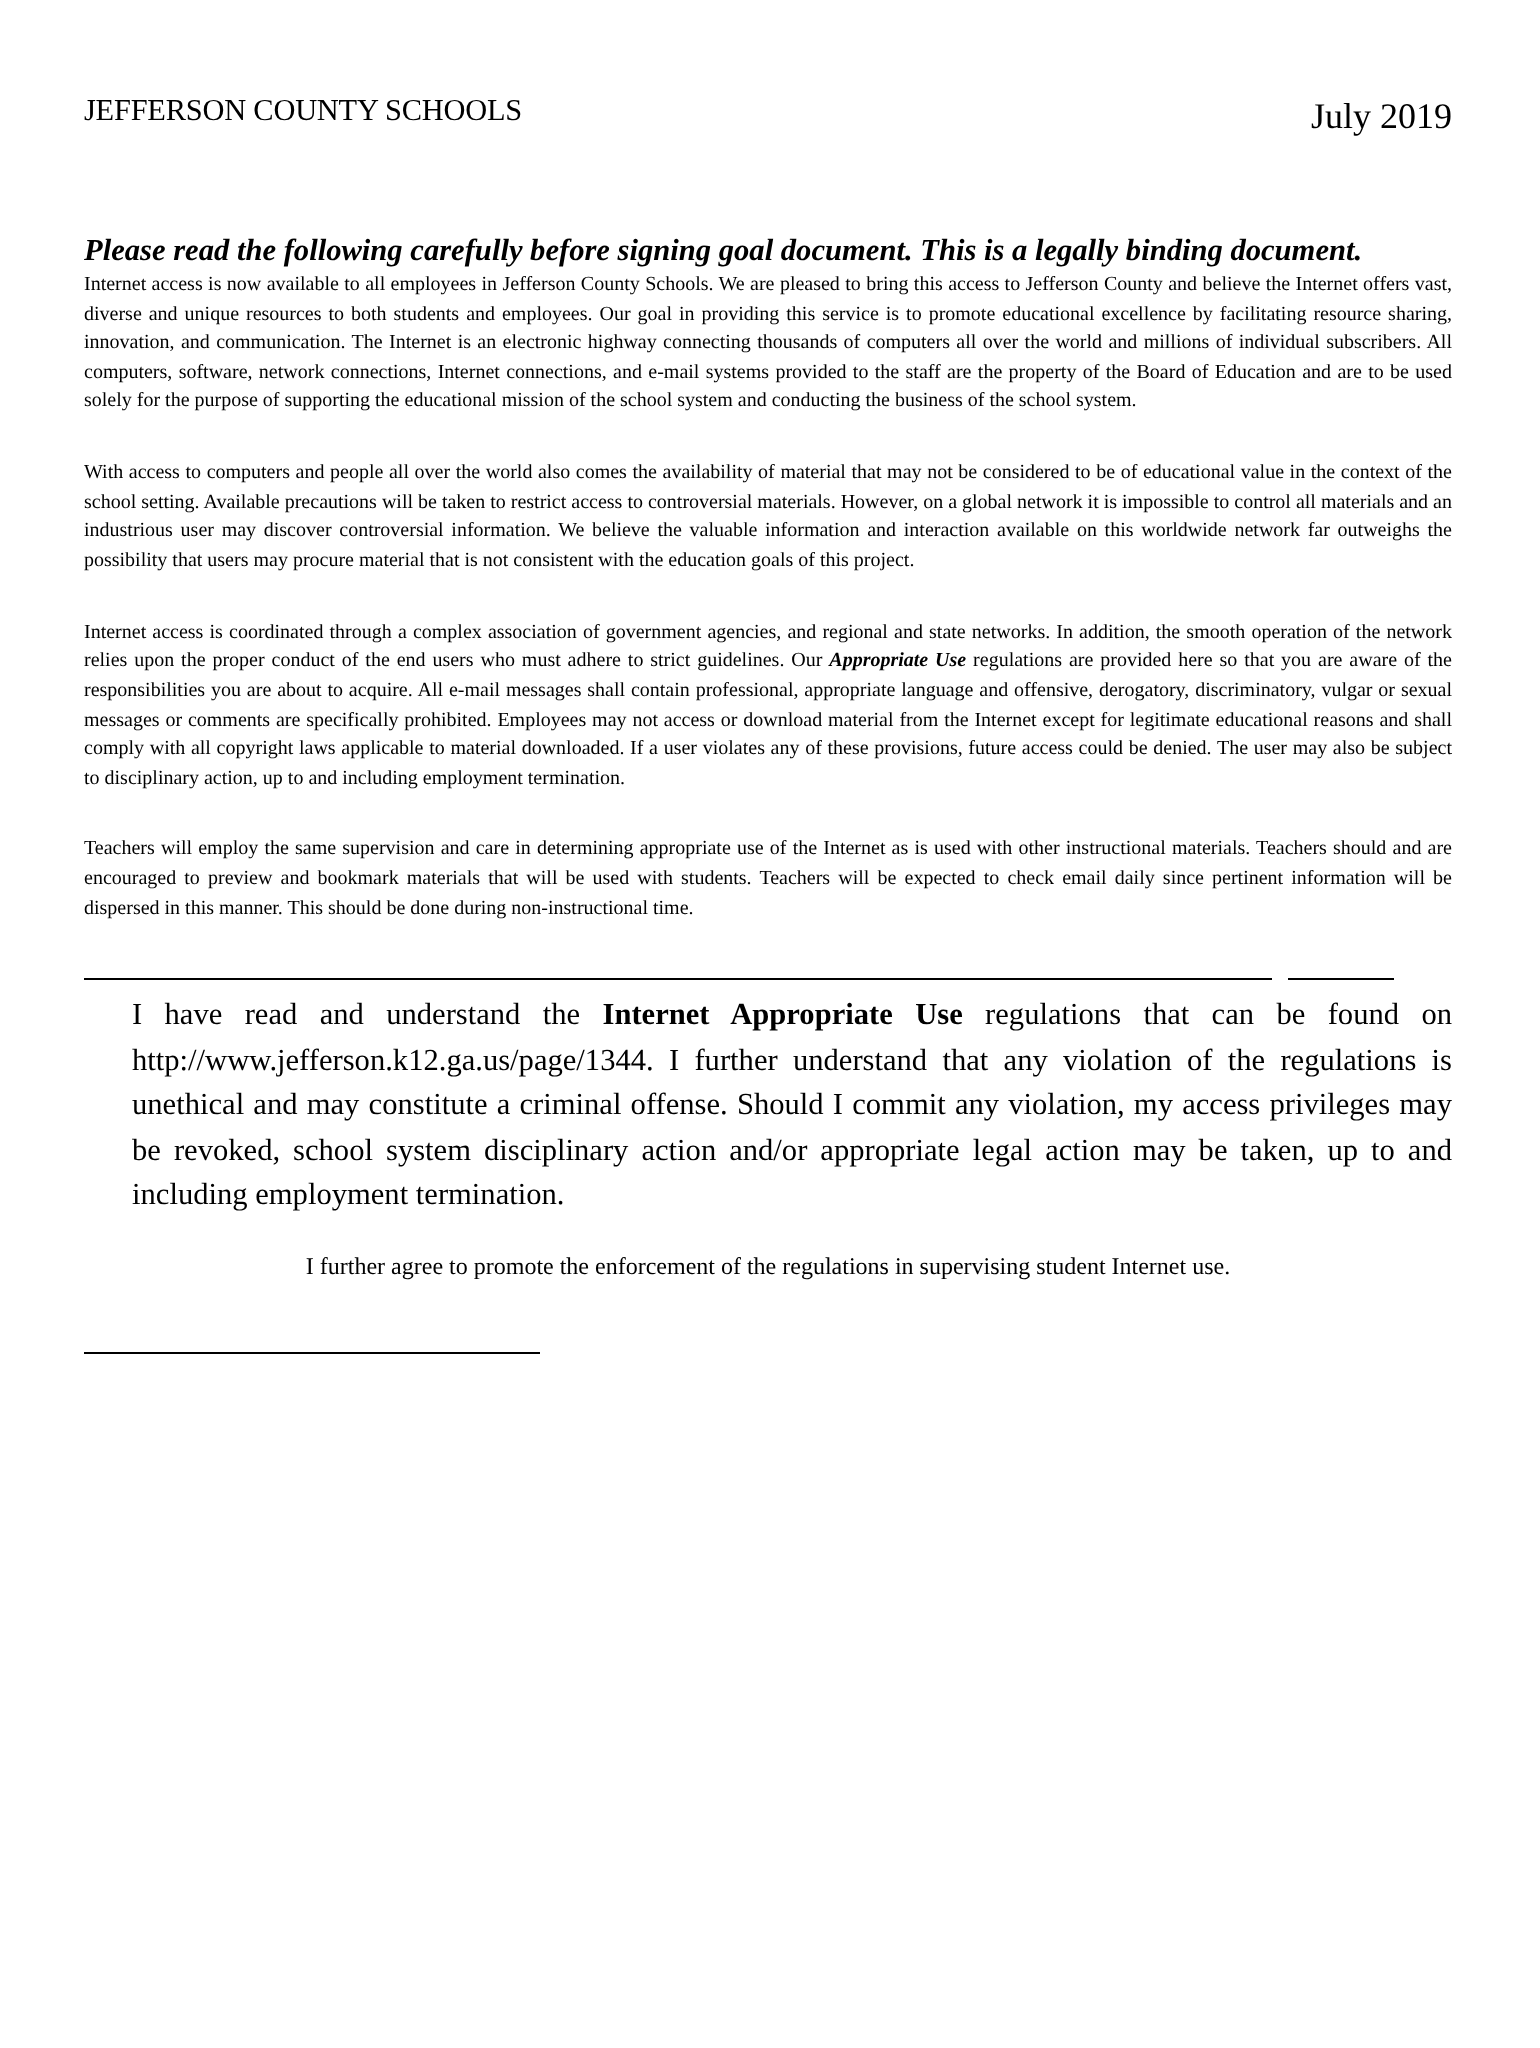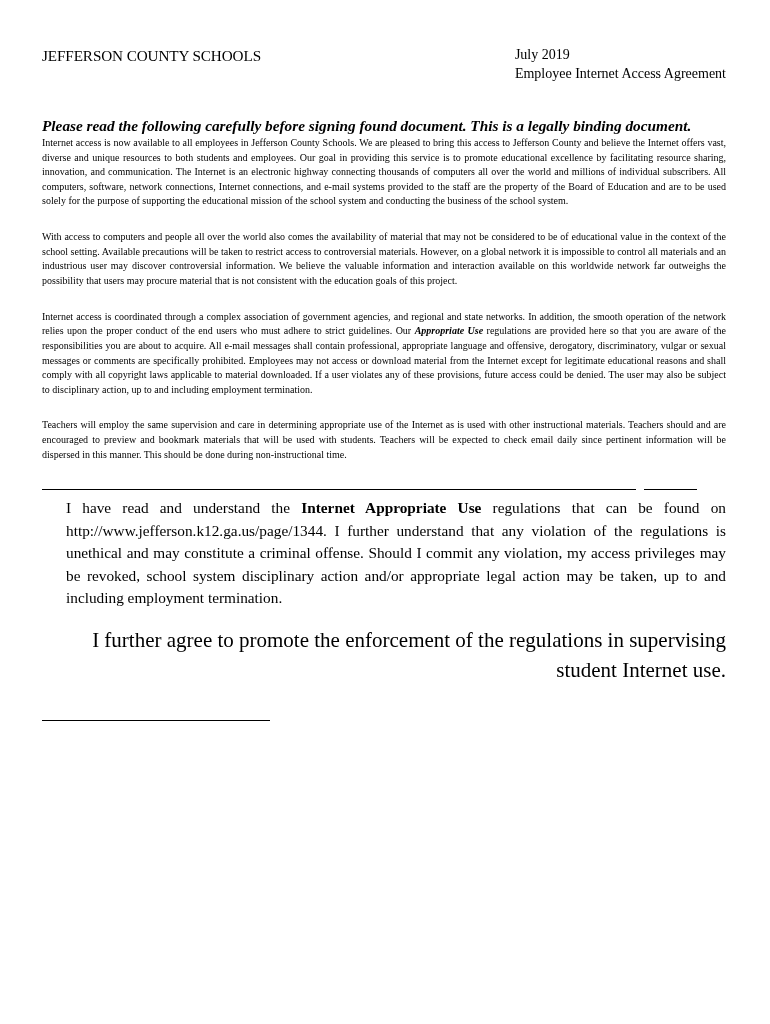--- a/index.html
+++ b/index.html
@@ -41,22 +41,22 @@
     top: 1px;
     font-weight: normal;
     font-size: 15.2px;
     letter-spacing: -0.1px;
     white-space: nowrap;
   }
   .header-right {
     position: absolute;
     right: 0;
     top: 0;
-    text-align: left;
-    font-size: 14px;
+    text-align: center;
+    font-size: 18px;
     line-height: 1.34;
   }
   .header-right .doc-date { display: block; }
   .header-right .doc-title { display: block; }
 
   
   .intro-line {
     margin-top: 26px;
     font-weight: bold;
     font-style: italic;
@@ -101,23 +101,23 @@
     margin-top: 7px;
     font-size: 15.3px;
     line-height: 1.465;
     text-align: justify;
     text-justify: inter-word;
     margin-left: 24px;
   }
   .ack b { font-weight: bold; }
   .ack-extra {
     margin-top: 0;
-    font-size: 21px;
+    font-size: 12px;
     line-height: 1.465;
-    text-align: right;
+    text-align: center;
   }
 
   
   .sig-block {
     margin-top: 34px;
   }
   .sig-rule {
     width: 228px;
     border-bottom: 1px solid #000000;
     height: 0;
@@ -126,25 +126,24 @@
 </head>
 <body>
 
 <div class="page">
   <div class="content">
 
     <div class="header">
       <div class="org-name">JEFFERSON COUNTY SCHOOLS</div>
       <div class="header-right">
         <span class="doc-date">July 2019</span>
-        <span class="doc-title">Employee Internet Access Agreement</span>
       </div>
     </div>
 
-    <div class="intro-line">Please read the following carefully before signing found document.  This is a legally binding document.</div>
+    <div class="intro-line">Please read the following carefully before signing goal document.  This is a legally binding document.</div>
 
     <p class="para">Internet access is now available to all employees in Jefferson County Schools.  We are pleased to bring this access to Jefferson County and believe the Internet offers vast, diverse and unique resources to both students and employees.  Our goal in providing this service is to promote educational excellence by facilitating resource sharing, innovation, and communication.  The Internet is an electronic highway connecting thousands of computers all over the world and millions of individual subscribers.  All computers, software, network connections, Internet connections, and e-mail systems provided to the staff are the property of the Board of Education and are to be used solely for the purpose of supporting the educational mission of the school system and conducting the business of the school system.</p>
 
     <p class="para">With access to computers and people all over the world also comes the availability of material that may not be considered to be of educational value in the context of the school setting.  Available precautions will be taken to restrict access to controversial materials.  However, on a global network it is impossible to control all materials and an industrious user may discover controversial information.  We believe the valuable information and interaction available on this worldwide network far outweighs the possibility that users may procure material that is not consistent with the education goals of this project.</p>
 
     <p class="para"><span>Internet access is coordinated through a complex association of government agencies, and regional and state networks.  In addition, the smooth operation of the network relies upon the proper conduct of the end users who must adhere to strict guidelines.  Our </span><b>Appropriate Use</b><span> regulations are provided here so that you are aware of the responsibilities you are about to acquire. All e-mail messages shall contain professional, appropriate language and offensive, derogatory, discriminatory, vulgar or sexual messages or comments are specifically prohibited. Employees may not access or download material from the Internet except for legitimate educational reasons and shall comply with all copyright laws applicable to material downloaded.  If a user violates any of these provisions, future access could be denied.  The user may also be subject to disciplinary action, up to and including employment termination.</span></p>
 
     <p class="para">Teachers will employ the same supervision and care in determining appropriate use of the Internet as is used with other instructional materials.  Teachers should and are encouraged to preview and bookmark materials that will be used with students.  Teachers will be expected to check email daily since pertinent information will be dispersed in this manner.  This should be done during non-instructional time.</p>
 
     <div class="divider-row">

